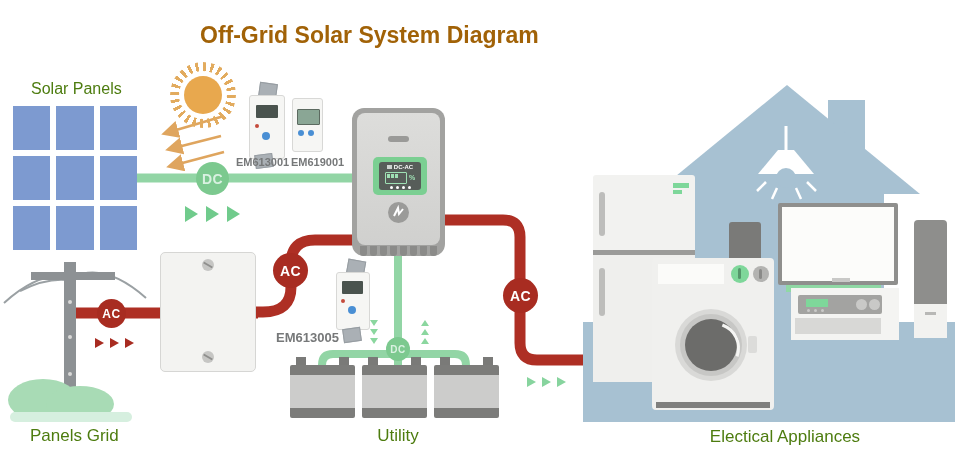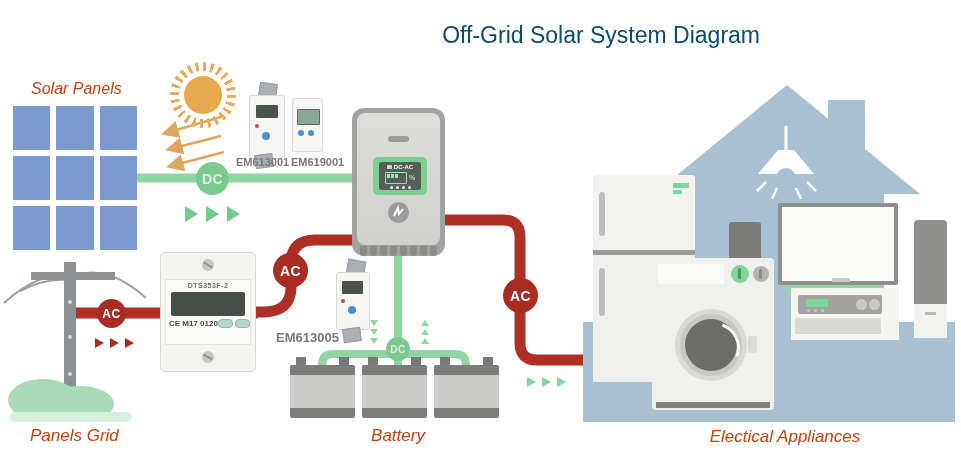--- a/index.html
+++ b/index.html
@@ -1,19 +1,19 @@
 <!DOCTYPE html>
 <html><head>
 <meta charset="utf-8">
 <style>
   html,body{margin:0;padding:0;background:#fff;}
   #canvas{position:relative;width:961px;height:450px;background:#fff;overflow:hidden;
           font-family:"Liberation Sans",sans-serif;}
   .abs{position:absolute;}
-  .lbl{position:absolute;color:#c2410c;font-size:16px;white-space:nowrap;font-style:italic;}
+  .lbl{position:absolute;color:#4d7c0f;font-size:16px;white-space:nowrap;}
   .mlbl{position:absolute;color:#767879;font-weight:bold;font-size:11px;white-space:nowrap;}
   .badge{position:absolute;border-radius:50%;display:flex;align-items:center;justify-content:center;
          font-weight:bold;letter-spacing:.5px;}
   .badge.green{background:#7cc98f;color:#d9f1e1;}
   .badge.red{background:#a82c21;color:#fff;}
   .arrows-r{position:absolute;display:flex;gap:8px;}
   .tri-r{width:0;height:0;border-top:8px solid transparent;border-bottom:8px solid transparent;border-left:13px solid #70cb8c;}
   .tri-r.sm{border-top-width:5px;border-bottom-width:5px;border-left-width:9px;}
   .tri-r.red{border-left-color:#a82c21;}
   .tri-r.lt{border-left-color:#87d49e;}
@@ -126,21 +126,21 @@
       <circle cx="786" cy="178" r="10" fill="#a7c1d2"></circle>
       <g stroke="#fff" stroke-width="2.5">
         <line x1="766" y1="182" x2="757" y2="191"></line>
         <line x1="777" y1="188" x2="772" y2="199"></line>
         <line x1="796" y1="188" x2="801" y2="199"></line>
         <line x1="807" y1="182" x2="816" y2="191"></line>
       </g>
     </g>
   </svg>
 
-  <div class="abs" style="left:200px;top:22px;width:560px;text-align:right;font-size:23px;font-weight:normal;color:#0c4a6e;">Off-Grid Solar System Diagram</div>
+  <div class="abs" style="left:200px;top:22px;width:560px;text-align:left;font-size:23px;font-weight:bold;color:#a16207;">Off-Grid Solar System Diagram</div>
 
   <div class="lbl" style="left:31px;top:80px;">Solar Panels</div>
   <div id="panelGrid">
     <div class="pcell"></div>
       <div class="pcell"></div>
       <div class="pcell"></div>
     <div class="pcell"></div>
       <div class="pcell"></div>
       <div class="pcell"></div>
     <div class="pcell"></div>
@@ -221,31 +221,20 @@
   <div class="abs" style="left:68px;top:372px;width:4px;height:4px;border-radius:50%;background:#d9d9d7;"></div>
   <div class="abs" style="left:8px;top:379px;width:70px;height:42px;border-radius:50%;background:#a8dbb5;"></div>
   <div class="abs" style="left:46px;top:386px;width:68px;height:36px;border-radius:50%;background:#a8dbb5;"></div>
   <div class="abs" style="left:10px;top:412px;width:122px;height:10px;border-radius:5px;background:#d6efdf;"></div>
   <div class="lbl" style="left:30px;top:426px;font-size:17px;">Panels Grid</div>
 
   <div id="m519">
     <div class="top">
         <div class="screw"></div>
       </div>
-    <div class="panel">
-      <div class="model">DTS353F-2</div>
-      <div class="lcd"></div>
-      <div class="row">
-        <span class="mark">CE M17 0120</span>
-        <span class="btns">
-            <i></i>
-            <i></i>
-          </span>
-      </div>
-    </div>
     <div class="bot">
         <div class="screw"></div>
       </div>
   </div>
 
   <div class="din" style="left:332px;top:260px;width:40px;height:82px;">
     <div class="bk" style="left:15px;top:0;width:16px;height:14px;transform:rotate(10deg);"></div>
     <div class="body" style="left:4px;top:12px;width:32px;height:56px;">
       <div class="lcd" style="left:5px;top:8px;width:21px;height:13px;"></div>
       <div class="led" style="left:4px;top:26px;"></div>
@@ -269,21 +258,21 @@
       <div class="b"></div>
       <div class="f"></div>
   </div>
   <div class="battery" style="left:434px;">
     <i class="nub" style="left:6px;"></i>
       <i class="nub" style="left:49px;"></i>
     <div class="t"></div>
       <div class="b"></div>
       <div class="f"></div>
   </div>
-  <div class="lbl" style="left:348px;top:426px;width:100px;text-align:center;font-size:17px;">Battery</div>
+  <div class="lbl" style="left:348px;top:426px;width:100px;text-align:center;font-size:17px;">Utility</div>
 
   <div class="badge green" style="left:196px;top:162px;width:33px;height:33px;font-size:14px;">DC</div>
   <div class="badge red" style="left:97px;top:299px;width:29px;height:29px;font-size:12px;">AC</div>
   <div class="badge red" style="left:273px;top:253px;width:35px;height:35px;font-size:14px;">AC</div>
   <div class="badge red" style="left:503px;top:278px;width:35px;height:35px;font-size:14px;">AC</div>
   <div class="badge green" style="left:386px;top:337px;width:24px;height:24px;font-size:10px;">DC</div>
 
   <div class="arrows-r" style="left:185px;top:206px;">
     <i class="tri-r"></i>
       <i class="tri-r"></i>

